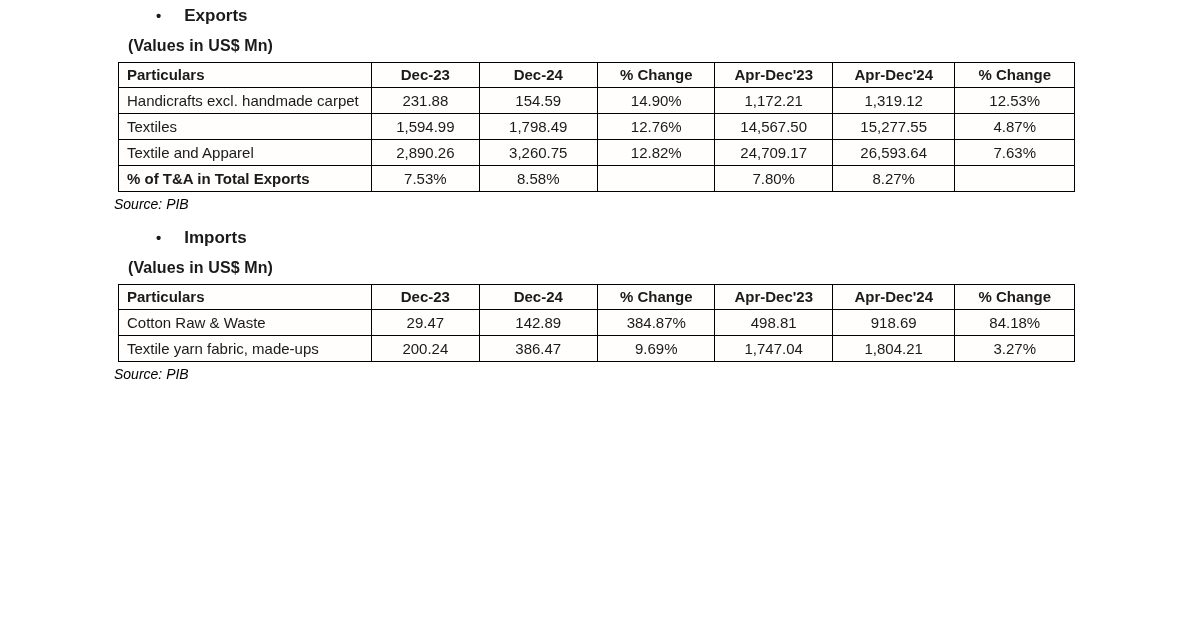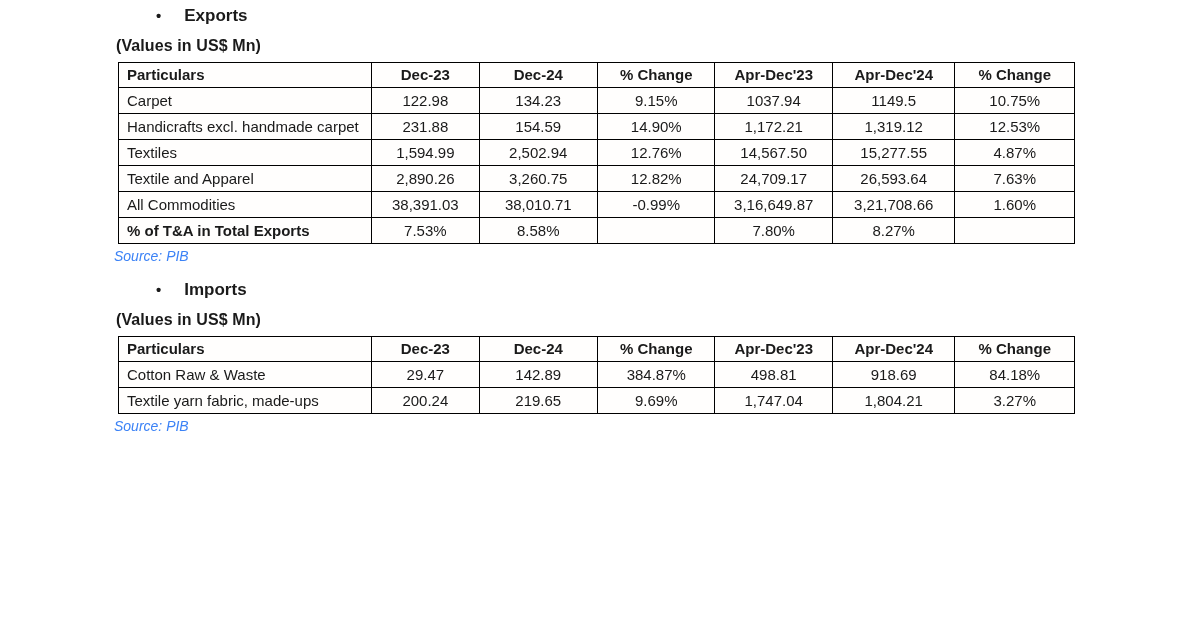--- a/index.html
+++ b/index.html
@@ -24,21 +24,21 @@
   }
   .bullet-heading .bullet {
     font-size: 15px;
     margin-right: 23px;
     line-height: 20px;
   }
   .unit-label {
     font-size: 16px;
     font-weight: 700;
     line-height: 19px;
-    margin: 0 0 7px 4px;
+    margin: 0 0 7px 16px;
     letter-spacing: 0.1px;
   }
   table.data-table {
     border-collapse: collapse;
     table-layout: fixed;
     width: 957px;
     margin-left: 6px;
     background: #fffefd;
   }
   table.data-table th, table.data-table td {
@@ -59,21 +59,21 @@
     text-align: left;
     padding-left: 8px;
   }
   tr.bold-row td { font-weight: 400; }
   td.bold-label { font-weight: 700; }
   .source-note {
     font-size: 14px;
     font-style: italic;
     line-height: 16px;
     margin: 4px 0 0 2px;
-    color: #3b82f6;
+    color: #000000;
   }
   .imports-section { margin-top: 16px; }
 </style>
 </head>
 <body>
 
 <div class="page">
 
   <section>
     <div class="bullet-heading">
@@ -98,63 +98,45 @@
           <th>Dec-23</th>
           <th>Dec-24</th>
           <th>% Change</th>
           <th>Apr-Dec'23</th>
           <th>Apr-Dec'24</th>
           <th>% Change</th>
         </tr>
       </thead>
       <tbody>
         <tr>
-          <td class="label">Carpet</td>
-          <td>122.98</td>
-          <td>134.23</td>
-          <td>9.15%</td>
-          <td>1037.94</td>
-          <td>1149.5</td>
-          <td>10.75%</td>
-        </tr>
-        <tr>
           <td class="label">Handicrafts excl. handmade carpet</td>
           <td>231.88</td>
           <td>154.59</td>
           <td>14.90%</td>
           <td>1,172.21</td>
           <td>1,319.12</td>
           <td>12.53%</td>
         </tr>
         <tr>
           <td class="label">Textiles</td>
           <td>1,594.99</td>
-          <td>2,502.94</td>
+          <td>1,798.49</td>
           <td>12.76%</td>
           <td>14,567.50</td>
           <td>15,277.55</td>
           <td>4.87%</td>
         </tr>
         <tr class="bold-row">
           <td class="label">Textile and Apparel</td>
           <td>2,890.26</td>
           <td>3,260.75</td>
           <td>12.82%</td>
           <td>24,709.17</td>
           <td>26,593.64</td>
           <td>7.63%</td>
-        </tr>
-        <tr>
-          <td class="label">All Commodities</td>
-          <td>38,391.03</td>
-          <td>38,010.71</td>
-          <td>-0.99%</td>
-          <td>3,16,649.87</td>
-          <td>3,21,708.66</td>
-          <td>1.60%</td>
         </tr>
         <tr>
           <td class="label bold-label">% of T&amp;A in Total Exports</td>
           <td>7.53%</td>
           <td>8.58%</td>
           <td></td>
           <td>7.80%</td>
           <td>8.27%</td>
           <td></td>
         </tr>
@@ -197,21 +179,21 @@
           <td>29.47</td>
           <td>142.89</td>
           <td>384.87%</td>
           <td>498.81</td>
           <td>918.69</td>
           <td>84.18%</td>
         </tr>
         <tr>
           <td class="label">Textile yarn fabric, made-ups</td>
           <td>200.24</td>
-          <td>219.65</td>
+          <td>386.47</td>
           <td>9.69%</td>
           <td>1,747.04</td>
           <td>1,804.21</td>
           <td>3.27%</td>
         </tr>
       </tbody>
     </table>
     <div class="source-note">Source: PIB</div>
   </section>
 

